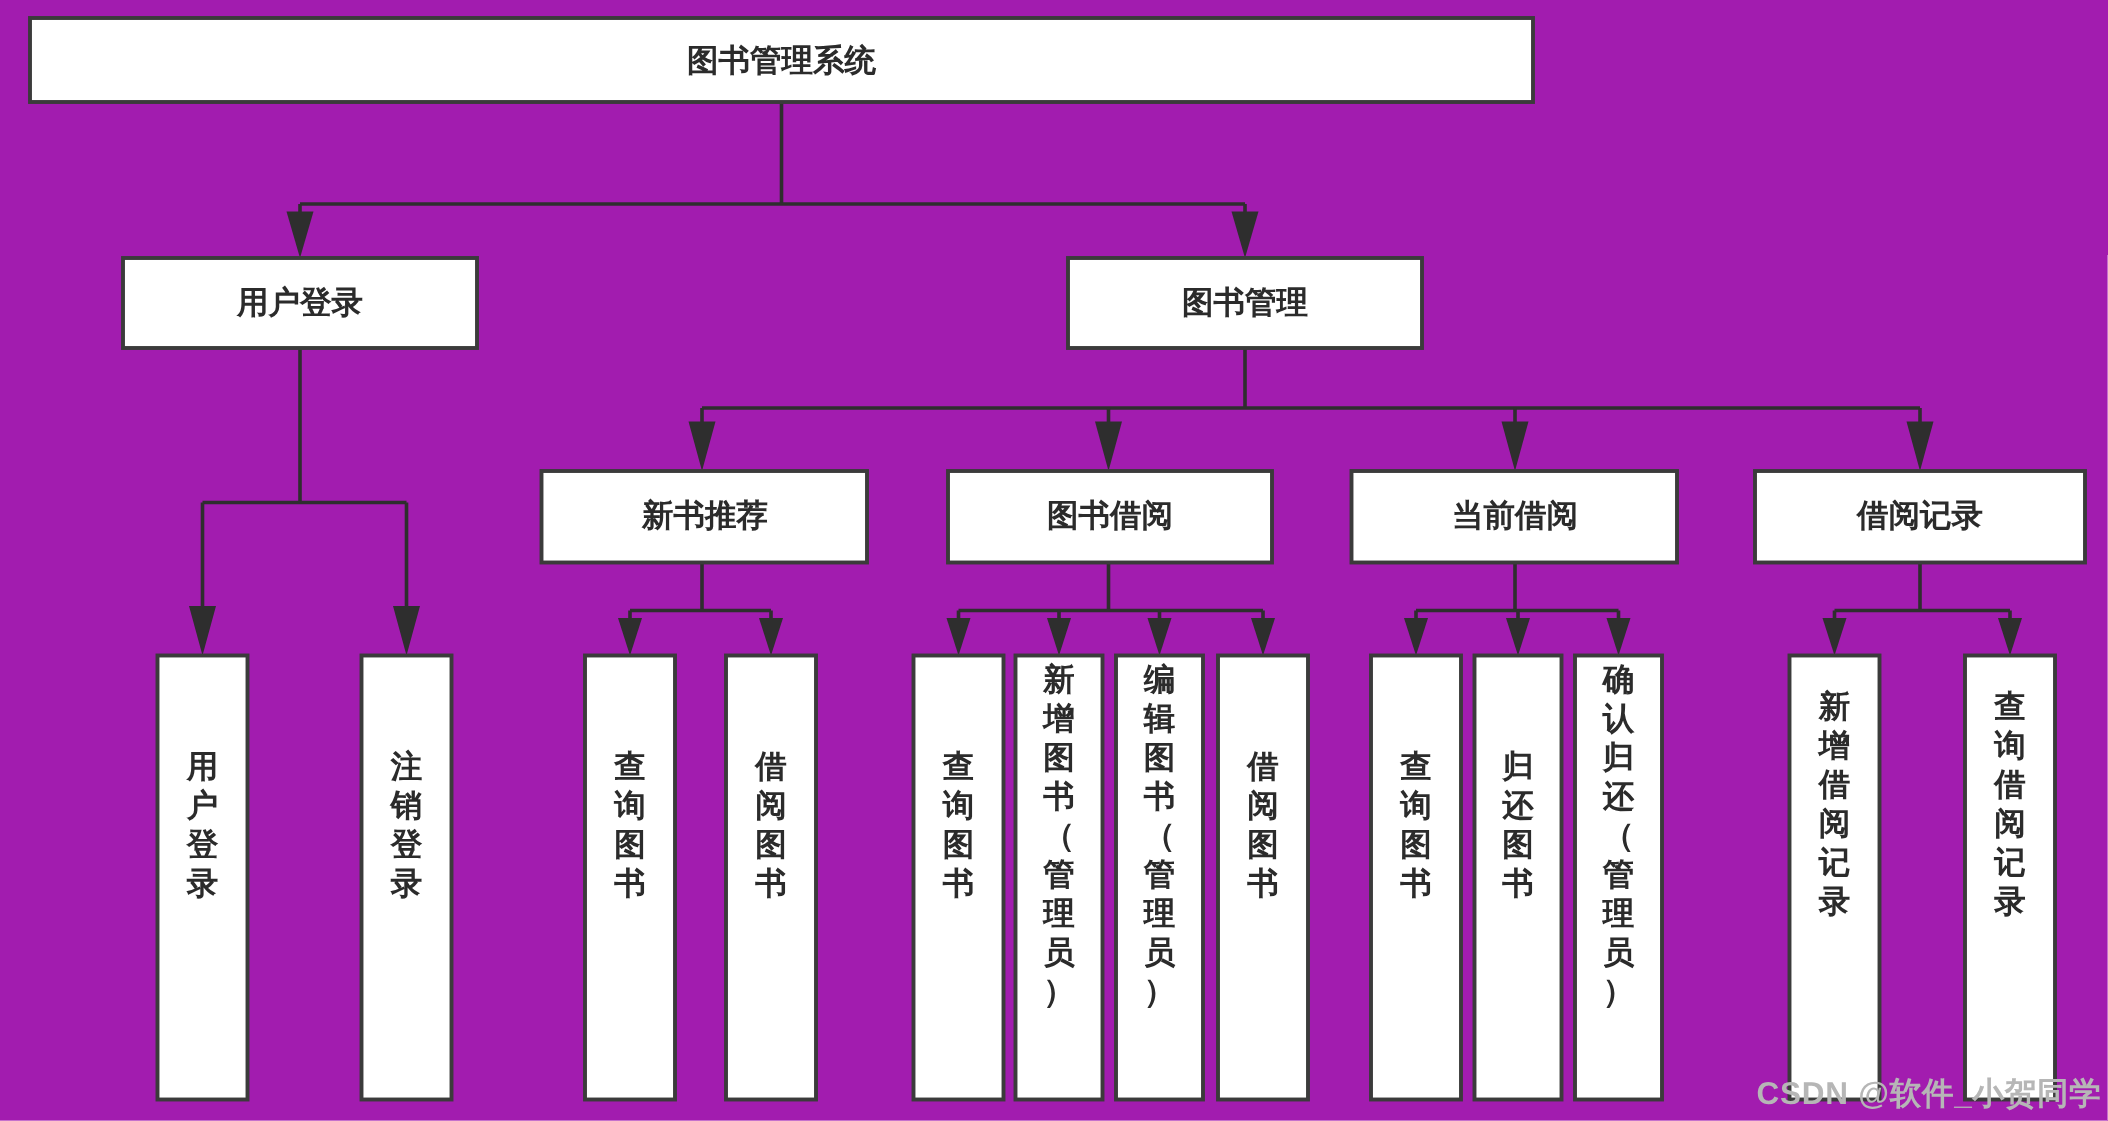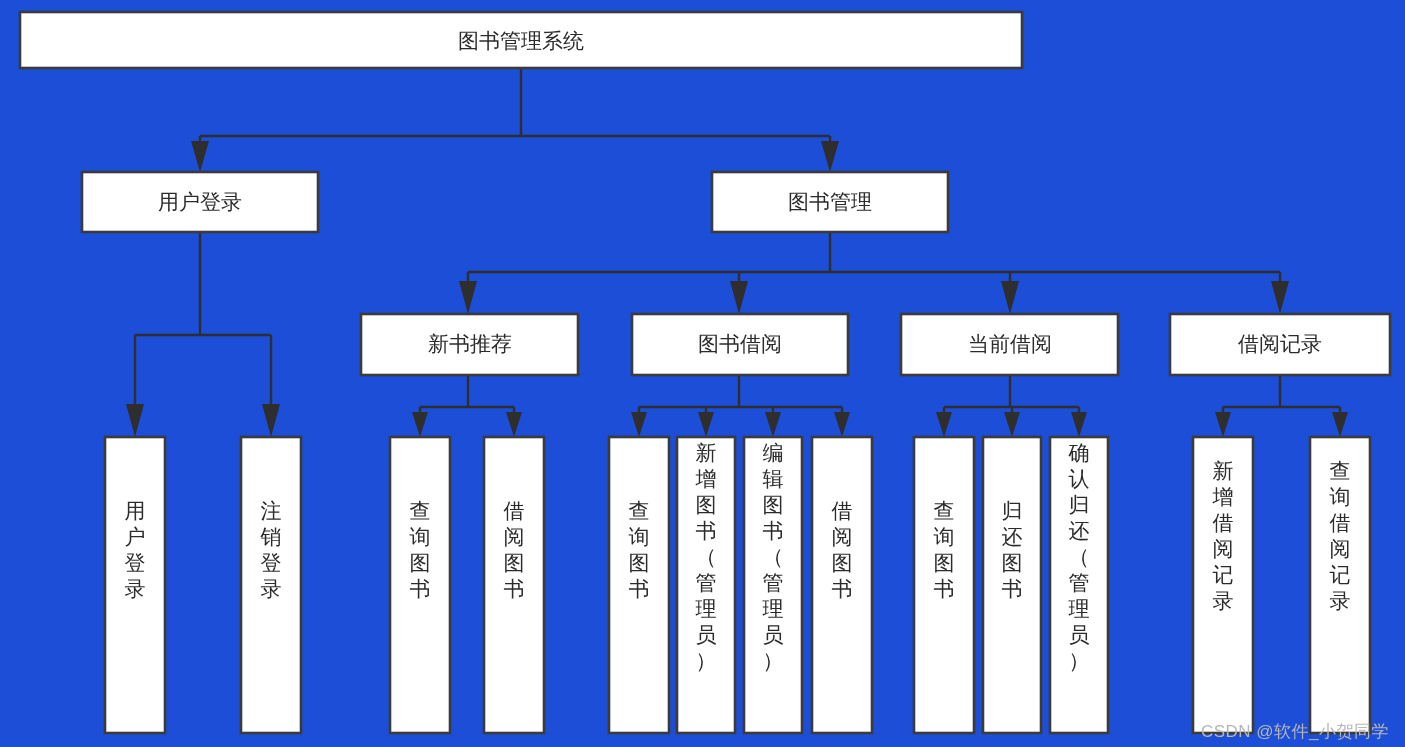--- a/index.html
+++ b/index.html
@@ -10,21 +10,22 @@
   body {
     width: 1405px;
     height: 747px;
     font-family: "Liberation Sans", "DejaVu Sans", sans-serif;
     overflow: hidden;
   }
   #diagram-root {
     position: relative;
     width: 1405px;
     height: 747px;
-    background: #1d4ed8;
+    background: #a21caf;
+    font-weight: bold;
   }
   svg#flow {
     position: absolute;
     left: 0;
     top: 0;
     width: 1405px;
     height: 747px;
     display: block;
   }
   .node-rect {
@@ -50,24 +51,24 @@
     dominant-baseline: middle;
   }
   .node-label-v {
     font-family: "Liberation Sans", "DejaVu Sans", sans-serif;
     font-size: 21px;
     fill: #2b2b2b;
     text-anchor: middle;
   }
   .watermark {
     position: absolute;
-    right: 16px;
+    right: 4px;
     bottom: 4px;
     font-family: "Liberation Sans", "DejaVu Sans", sans-serif;
-    font-size: 17px;
+    font-size: 21px;
     color: #b6b6b6;
     letter-spacing: 0.5px;
     white-space: nowrap;
     user-select: none;
   }
 </style>
 </head>
 <body>
 
 <div id="diagram-root">

